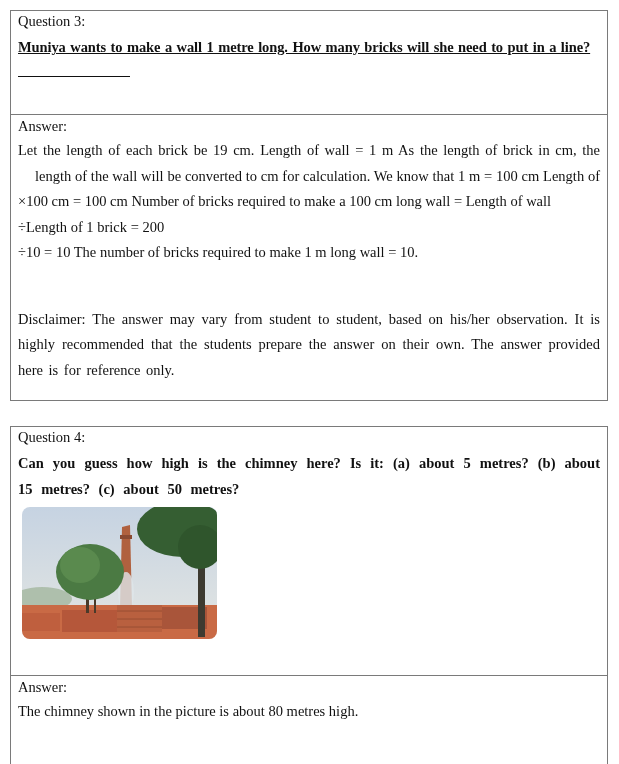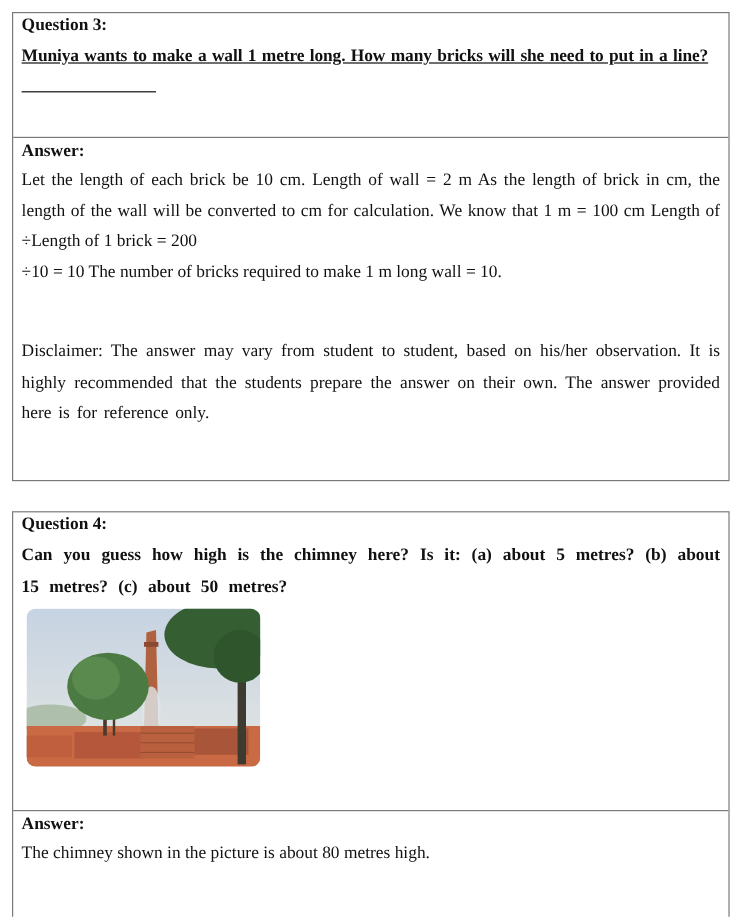--- a/index.html
+++ b/index.html
@@ -1,42 +1,43 @@
 <!DOCTYPE html>
 <html><head>
   <meta charset="utf-8">
   <style>
     html, body { margin: 0; padding: 0; background: #ffffff; }
     body { width: 619px; height: 764px; position: relative; overflow: hidden;
            font-family: "Liberation Serif", "DejaVu Serif", serif; color: #111; }
     .box { position: absolute; left: 10px; width: 598px; border: 1.5px solid #7a7a7a; box-sizing: border-box; }
     .cell { position: absolute; left: 0; right: 0; box-sizing: border-box; padding: 0 7px; }
     .divider { position: absolute; left: 0; right: 0; height: 0; border-top: 1.5px solid #7a7a7a; }
-    .label { font-weight: bold; font-size: 14.5px; line-height: 20px; }
+    .label { font-weight: normal; font-size: 14.5px; line-height: 20px; }
     .qtext { font-weight: bold; font-size: 14.5px; line-height: 26px; text-align: justify; word-spacing: 1px; }
     .atext { font-size: 14.5px; line-height: 25.5px; text-align: justify; }
     .line { display: block; }
     .blank { display: block; width: 112px; border-bottom: 1.2px solid #111; height: 12px; margin-top: 4px; }
     .photo { position: absolute; left: 11px; top: 80px; width: 195px; height: 132px; border-radius: 8px; overflow: hidden; }
   </style>
 </head>
 <body>
 
 <div class="box" style="top:10px; height:391px;">
   <div class="cell" style="top:0; height:104px; padding-top:0px;">
     <div class="label">Question 3:</div>
     <div class="qtext" style="margin-top:3px; white-space:nowrap; letter-spacing:-0.1px;text-decoration:underline;">Muniya wants to make a wall 1 metre long. How many bricks will she need to put in a line?</div>
     <span class="blank"></span>
   </div>
   <div class="divider" style="top:103px;"></div>
   <div class="cell" style="top:105px;">
     <div class="label">Answer:</div>
     <div class="atext" style="margin-top:2px;">
-      <span class="line" style="text-align-last:justify;">Let the length of each brick be 10 cm. Length of wall = 2 m As the length of brick in cm, the</span>
-      <span class="line" style="text-align-last:justify;">length of the wall will be converted to cm for calculation. We know that 1 m = 100 cm Length of</span>
+      <span class="line" style="text-align-last:justify;">Let the length of each brick be 19 cm. Length of wall = 1 m As the length of brick in cm, the</span>
+      <span class="line" style="text-align-last:justify;margin-left:17px;">length of the wall will be converted to cm for calculation. We know that 1 m = 100 cm Length of</span>
+      <span class="line">×100 cm = 100 cm Number of bricks required to make a 100 cm long wall = Length of wall</span>
       <span class="line">÷Length of 1 brick = 200</span>
       <span class="line">÷10 = 10 The number of bricks required to make 1 m long wall = 10.</span>
       <span class="line" style="word-spacing:2px;margin-top:41px;">Disclaimer: The answer may vary from student to student, based on his/her observation. It is highly recommended that the students prepare the answer on their own. The answer provided here is for reference only.</span>
     </div>
   </div>
 </div>
 
 <div class="box" style="top:426px; height:404px;">
   <div class="cell" style="top:0; height:248px;">
     <div class="label">Question 4:</div>

